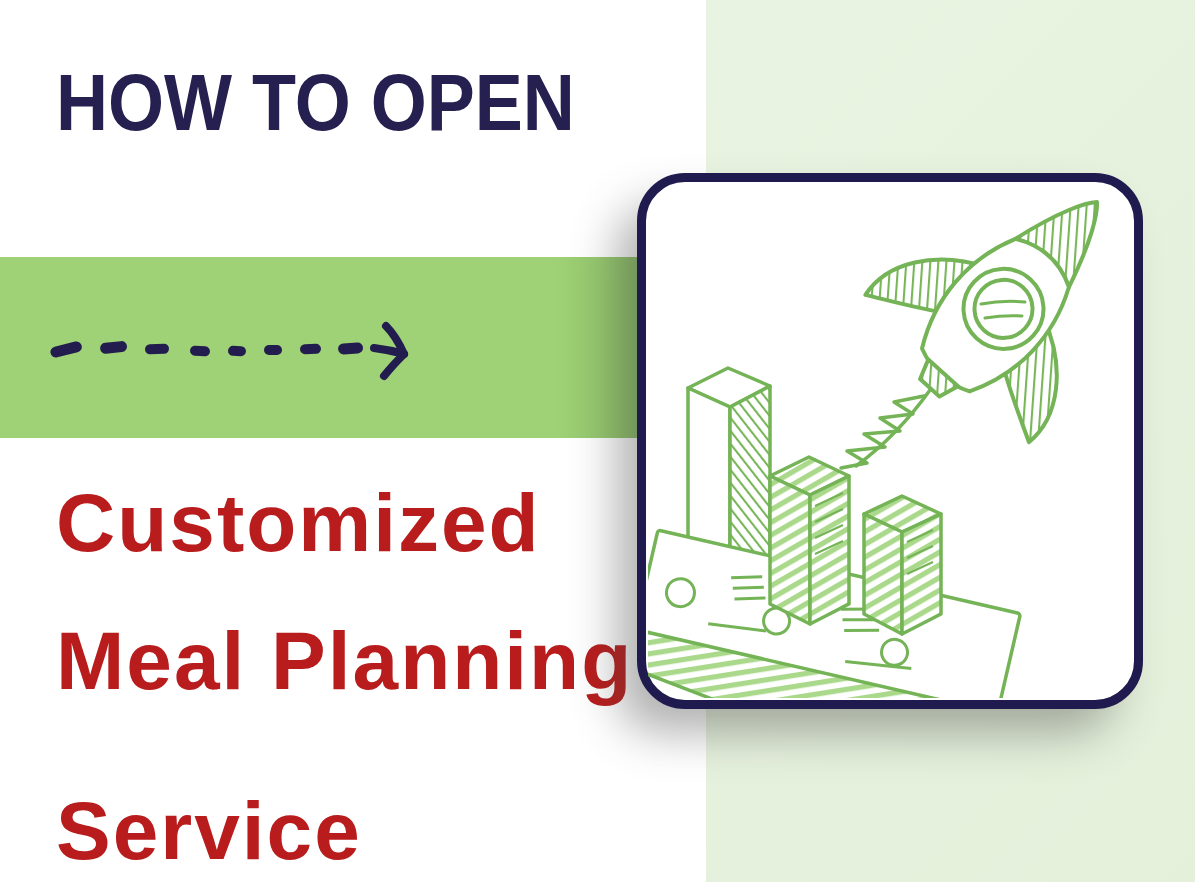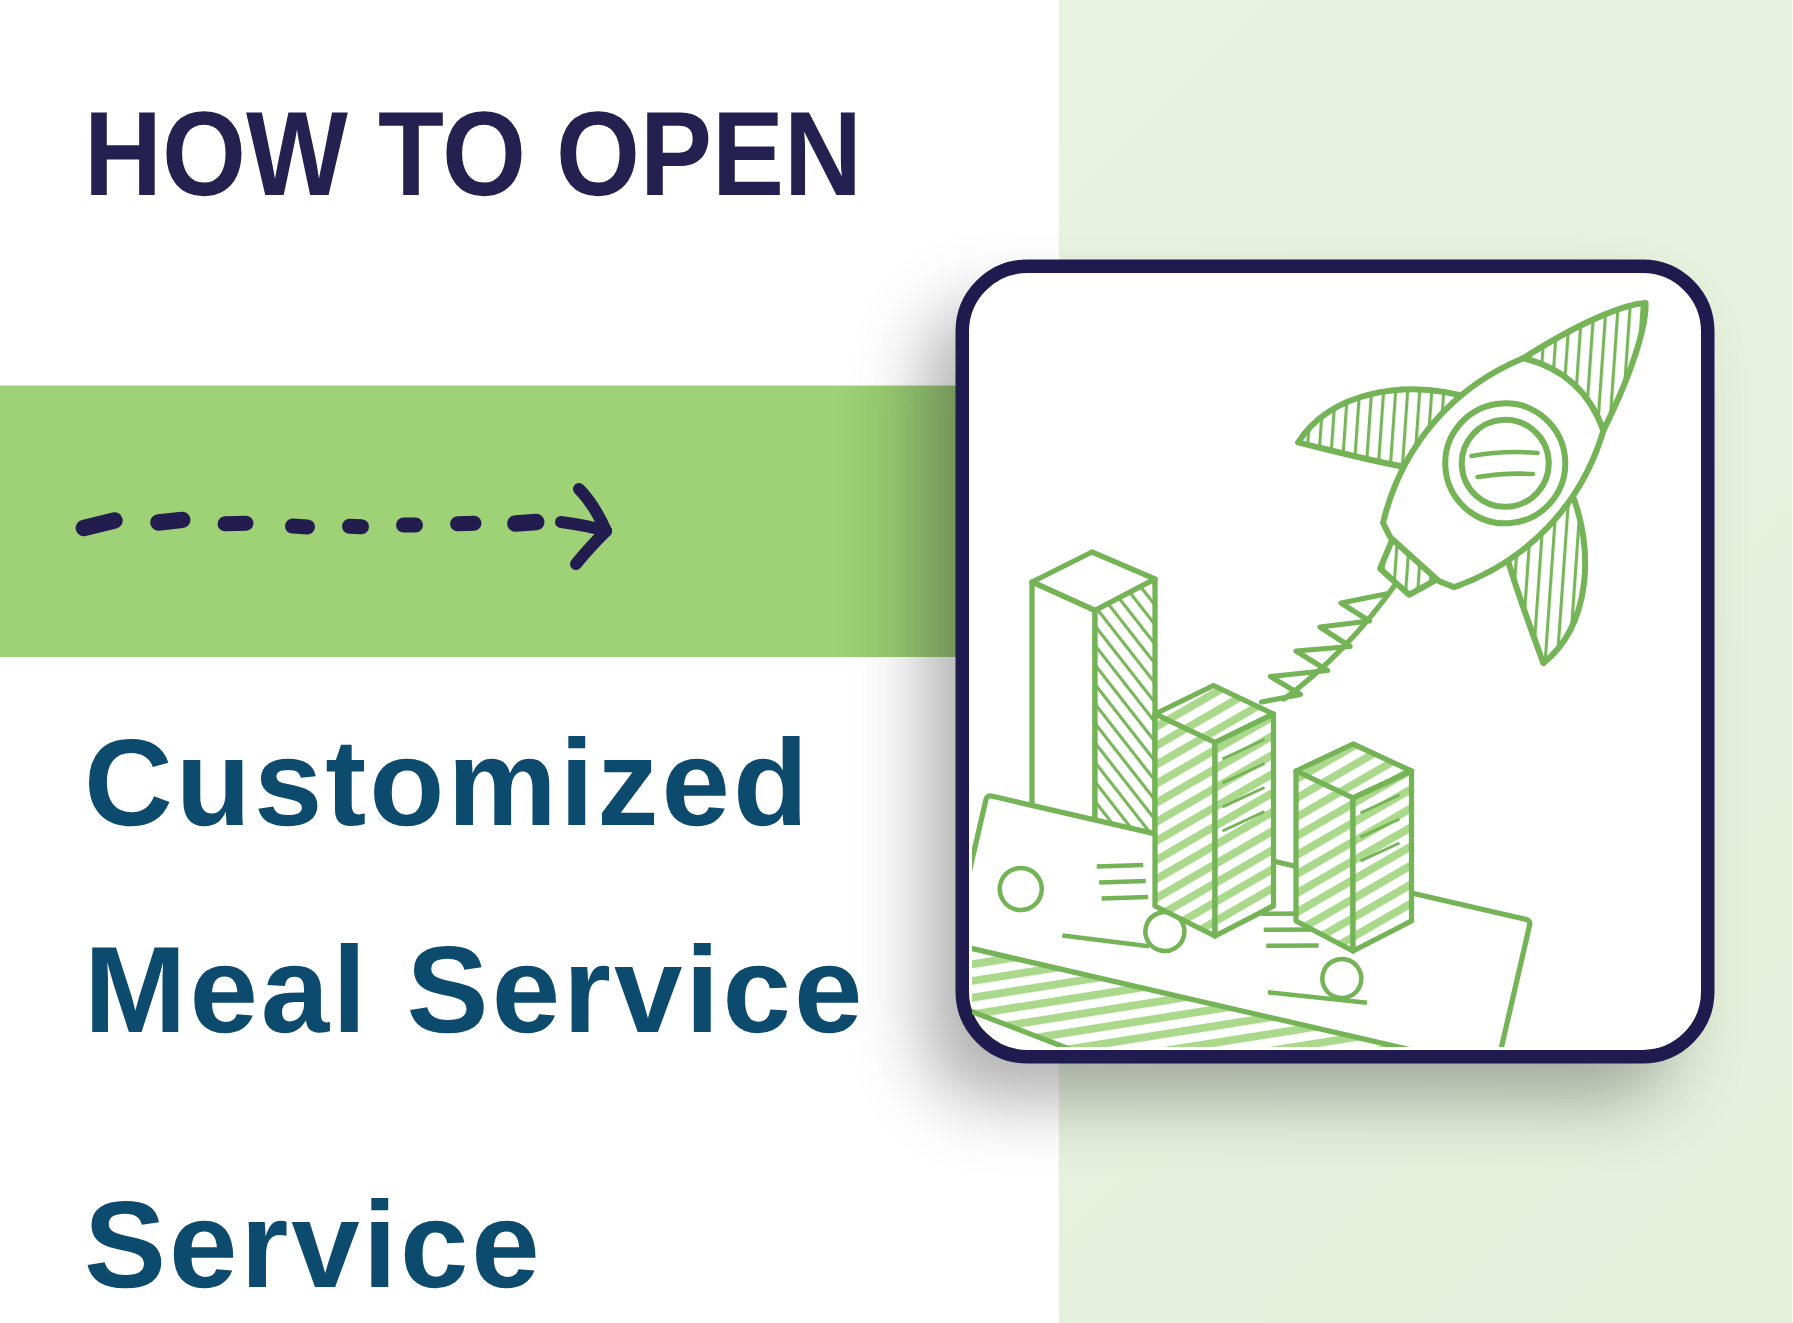--- a/index.html
+++ b/index.html
@@ -18,21 +18,21 @@
   }
   .kicker{
     position:absolute;left:56px;top:63px;
     font-size:80px;font-weight:700;color:#25204f;
     letter-spacing:0;white-space:nowrap;
     transform:scaleX(.9);transform-origin:left top;
     line-height:1;
   }
   .title-line{
     position:absolute;left:56px;
-    font-size:82px;font-weight:700;color:#0c4a6e;
+    font-size:82px;font-weight:700;color:#b91c1c;
     letter-spacing:2px;white-space:nowrap;line-height:1.1;
   }
   #title-line-1{top:478px;}
   #title-line-2{top:616px;}
   #title-line-3{top:786px;}
   .arrow-wrap{
     position:absolute;left:50px;top:316px;width:380px;height:66px;
   }
   .card{
     position:absolute;left:637px;top:173px;width:506px;height:536px;
@@ -67,21 +67,21 @@
       </g>
       <g stroke="#221d4e" stroke-width="8" stroke-linecap="round" fill="none">
         <path d="M324,32 q16,2 30,6"></path>
         <path d="M354,38 q-8,-18 -18,-28"></path>
         <path d="M354,38 q-12,12 -20,22"></path>
       </g>
     </svg>
   </div>
 
   <div class="title-line" id="title-line-1">Customized</div>
-  <div class="title-line" id="title-line-2">Meal Service</div>
+  <div class="title-line" id="title-line-2">Meal Planning</div>
   <div class="title-line" id="title-line-3">Service</div>
 
   <div class="card">
     <svg width="484" height="514" viewBox="0 0 484 514">
       <defs>
         <pattern id="hatchD" width="8" height="8" patternUnits="userSpaceOnUse" patternTransform="rotate(-38)">
           <rect width="8" height="8" fill="#ffffff"></rect>
           <line x1="1" y1="0" x2="1" y2="8" stroke="#79b65a" stroke-width="2.2"></line>
         </pattern>
         <pattern id="hatchL" width="11" height="11" patternUnits="userSpaceOnUse" patternTransform="rotate(60)">

